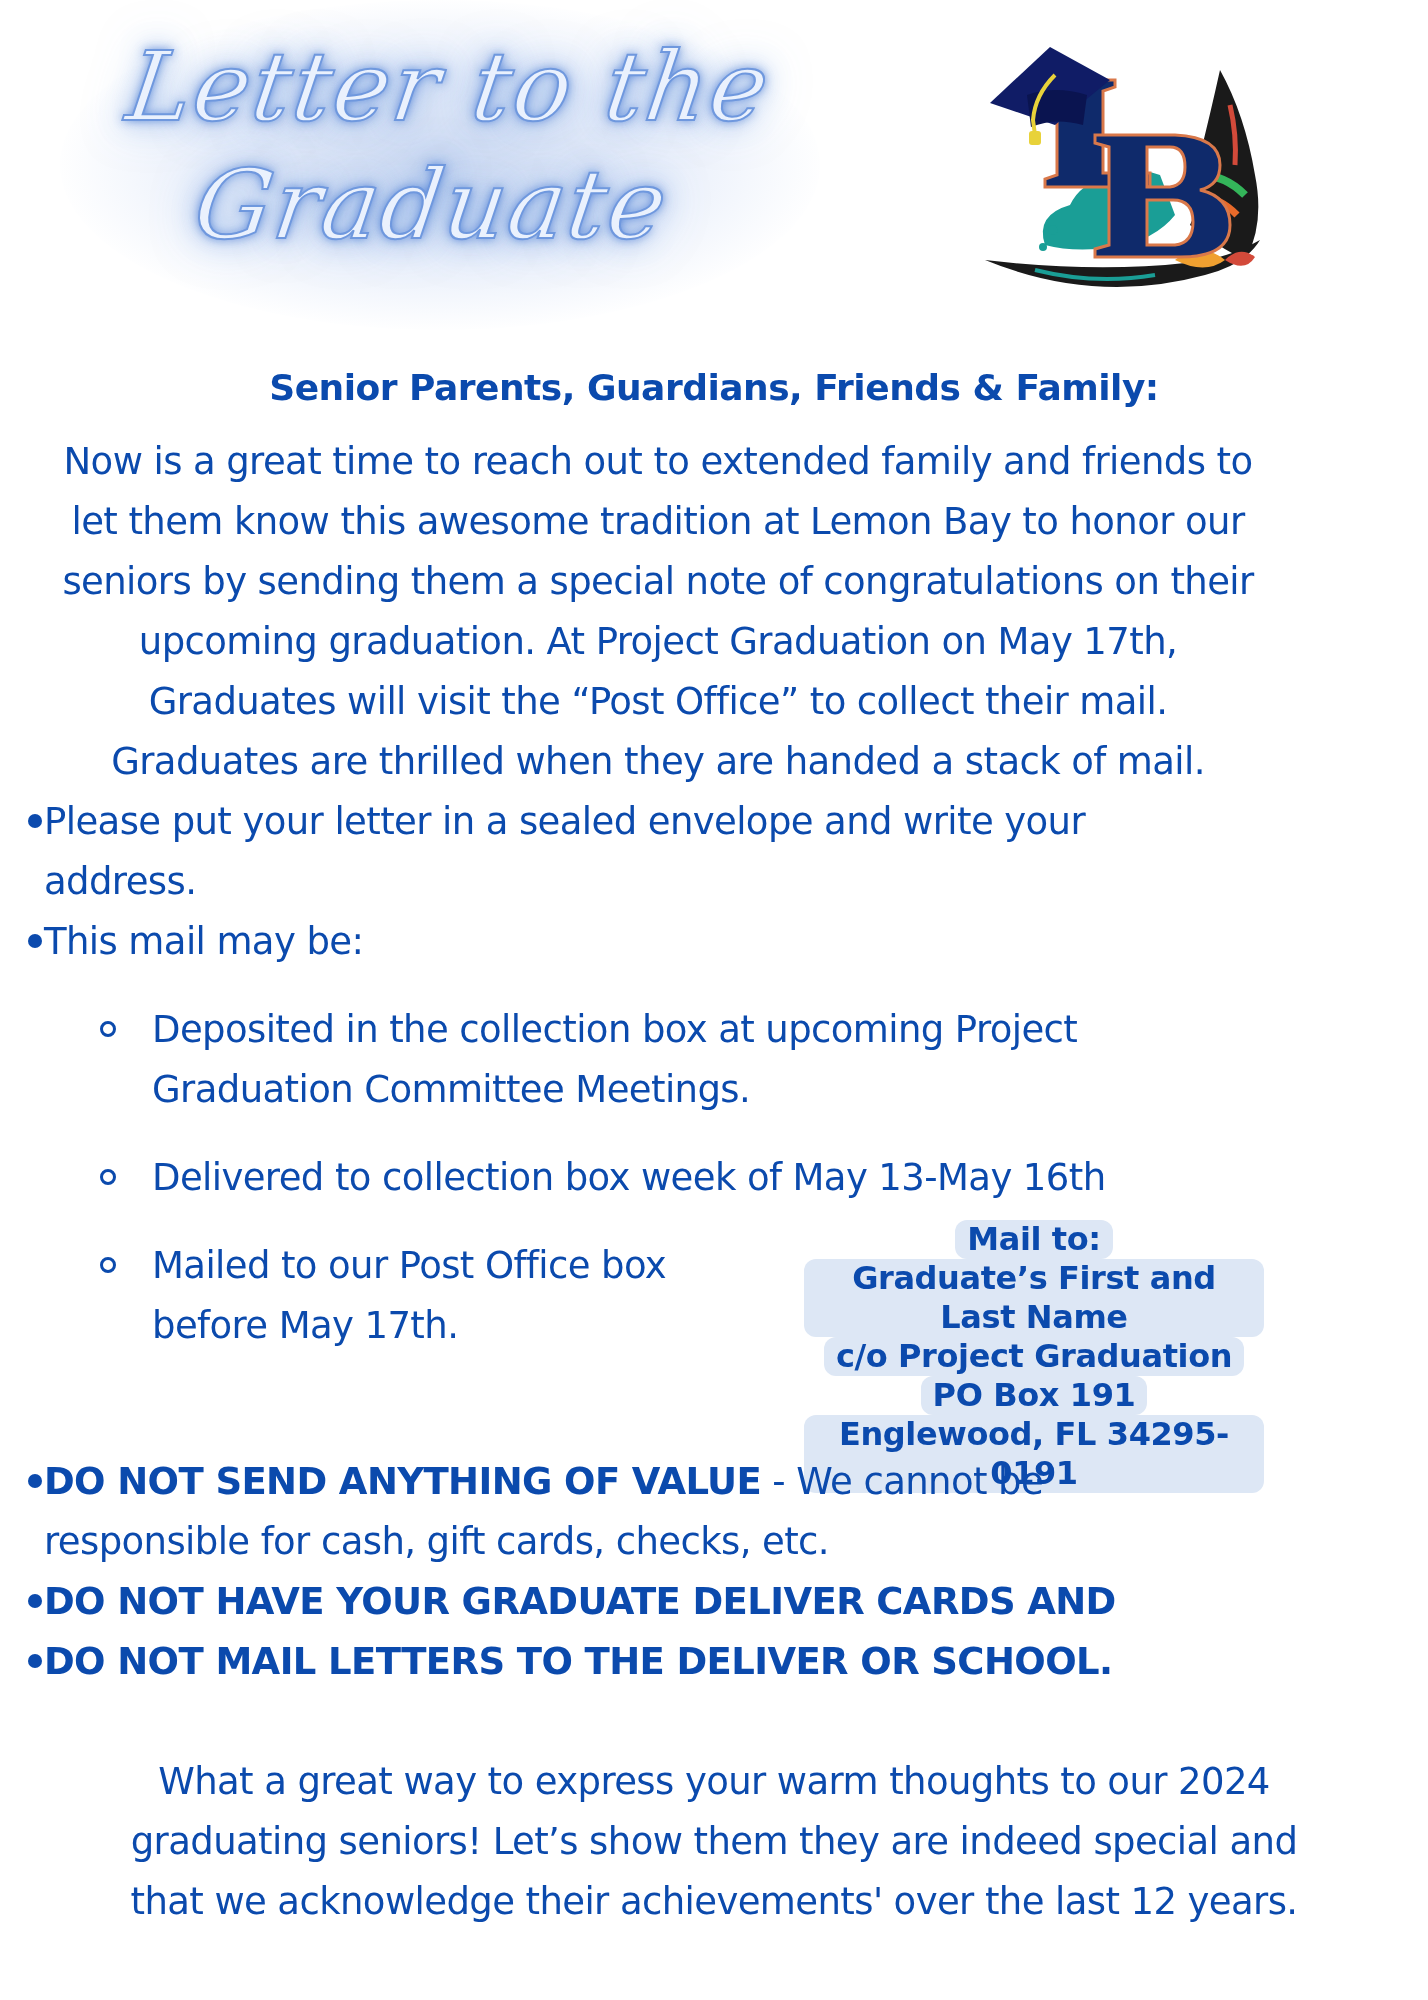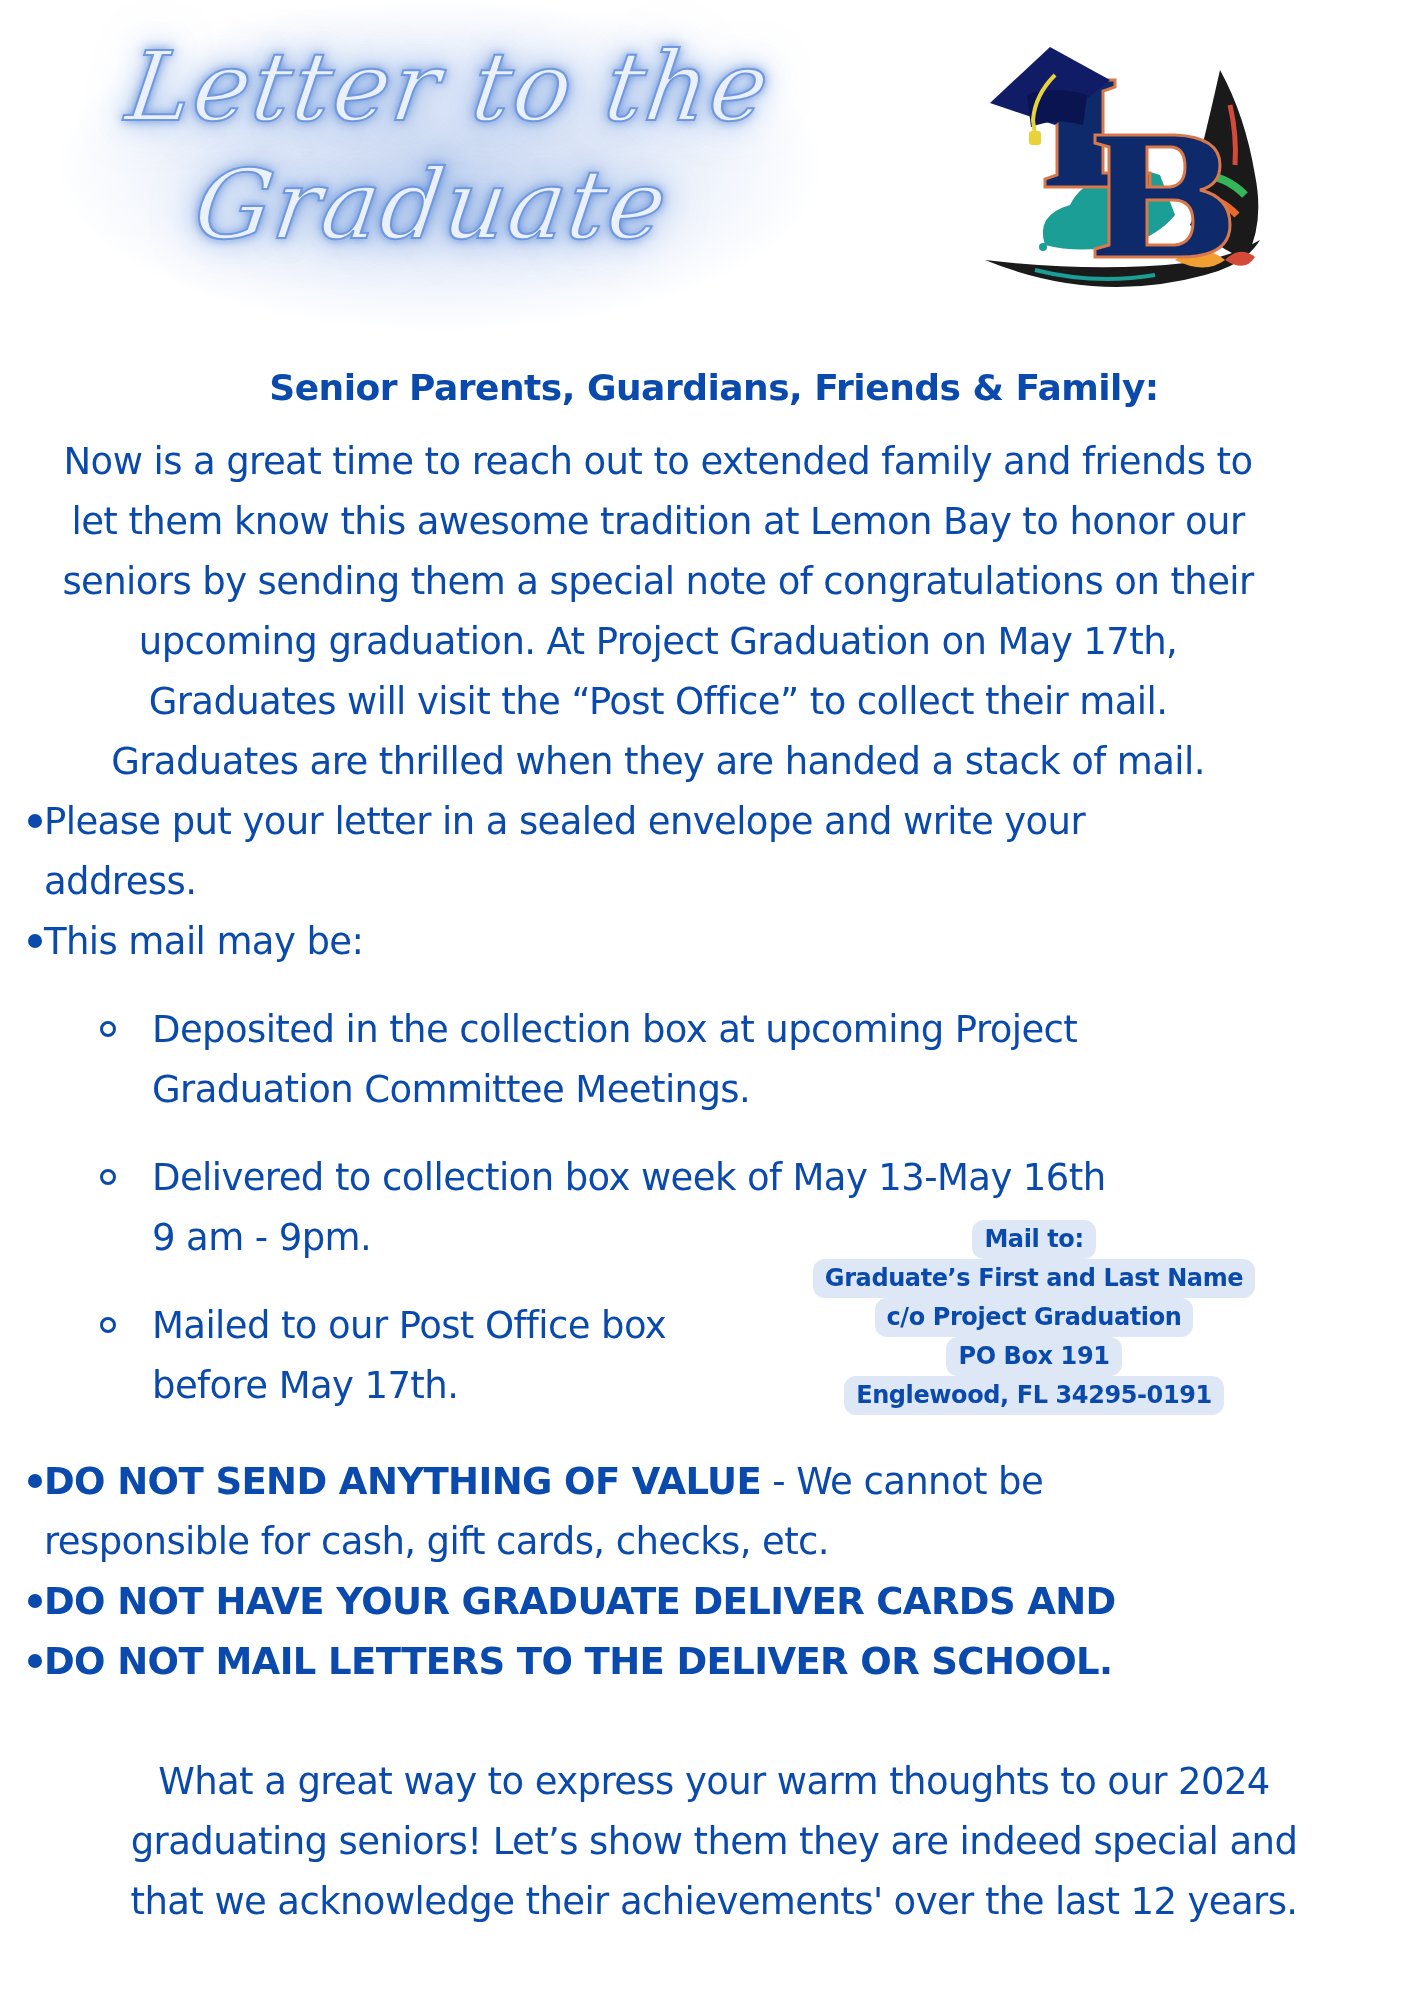--- a/index.html
+++ b/index.html
@@ -85,21 +85,21 @@
       border: 3px solid #0b4aad; box-sizing: content-box;
     }
     .line { display: block; white-space: nowrap; }
     .mail-box {
       position: absolute;
       left: 804px; top: 1220px;
       width: 460px;
       text-align: center;
       font-family: "DejaVu Sans", sans-serif;
       font-weight: bold;
-      font-size: 24px;
+      font-size: 32px;
       line-height: 39px;
       color: #0b4aad;
       letter-spacing: -0.4px;
     }
     .mail-box .mline {
       display: table;
       margin: 0 auto;
       background: #dde7f5;
       border-radius: 12px;
       padding: 0 12px;
@@ -186,21 +186,20 @@
     <span class="line">This mail may be:</span>
   </div>
   <div class="sub">
     <span class="bullet"></span>
     <span class="line">Deposited in the collection box at upcoming Project</span>
     <span class="line">Graduation Committee Meetings.</span>
   </div>
   <div class="sub">
     <span class="bullet"></span>
     <span class="line">Delivered to collection box week of May 13-May 16th</span>
-    <span class="line">9 am - 9pm.</span>
   </div>
   <div class="sub">
     <span class="bullet"></span>
     <span class="line">Mailed to our Post Office box</span>
     <span class="line">before May 17th.</span>
   </div>
 </div>
 
 <div class="mail-box">
   <span class="mline">Mail to:</span>

